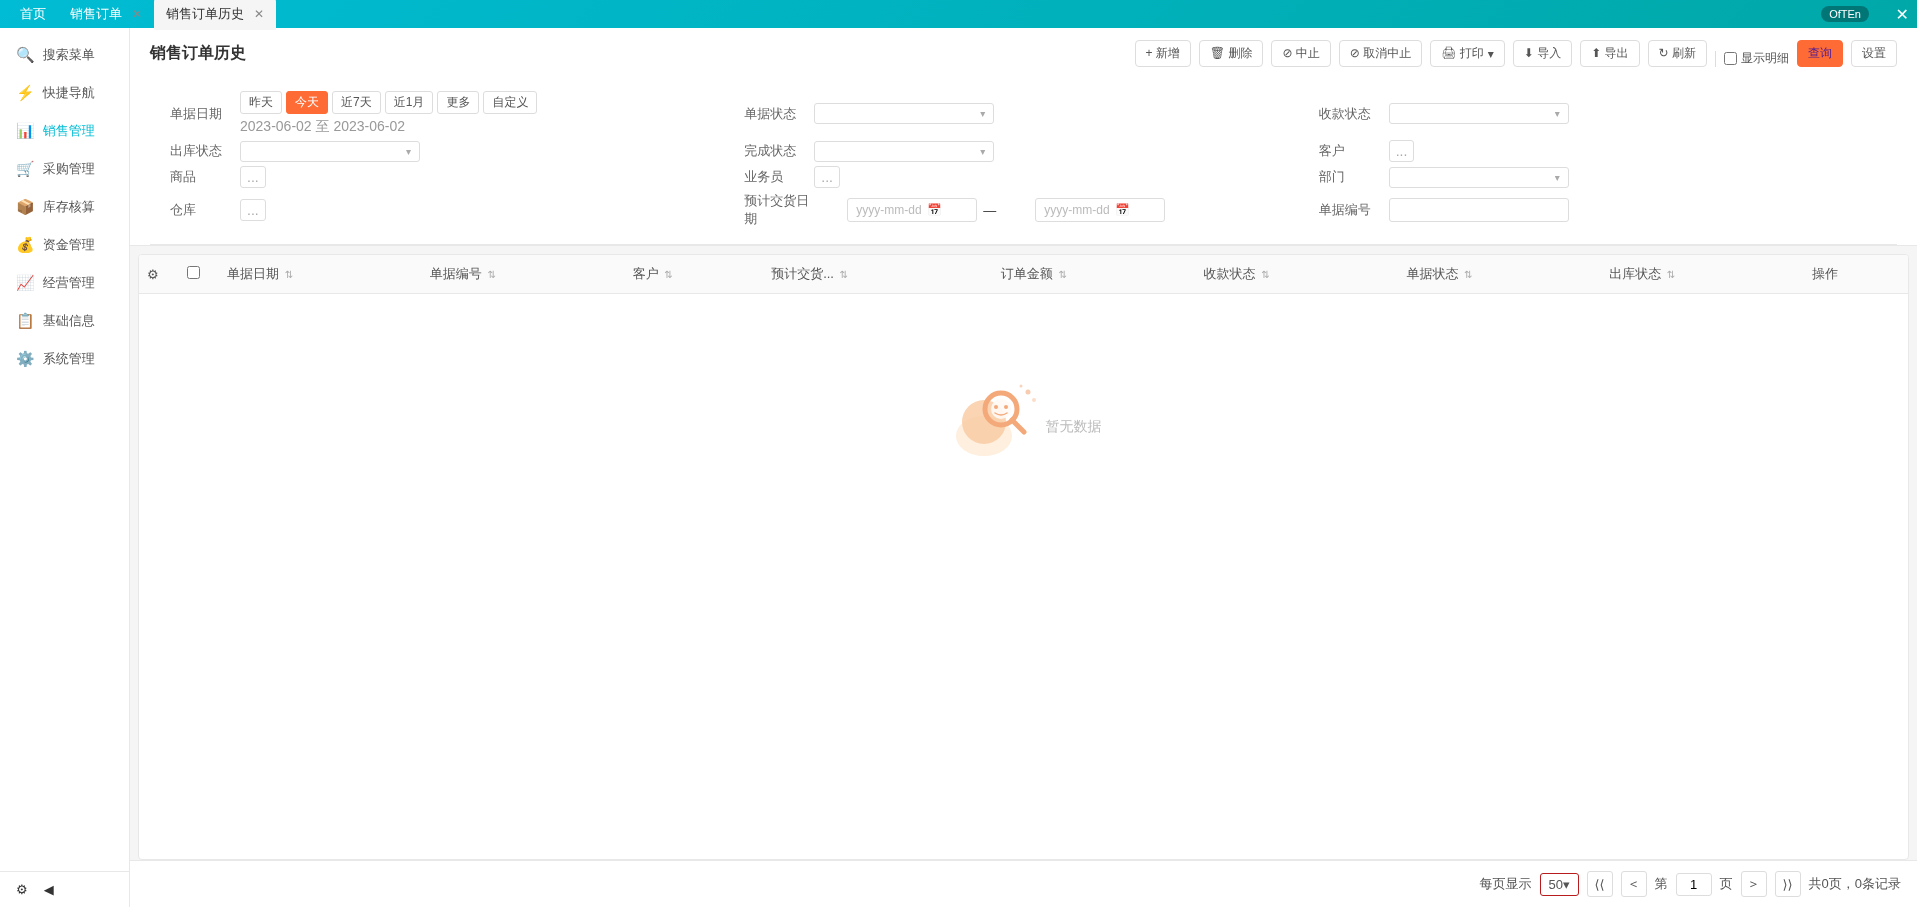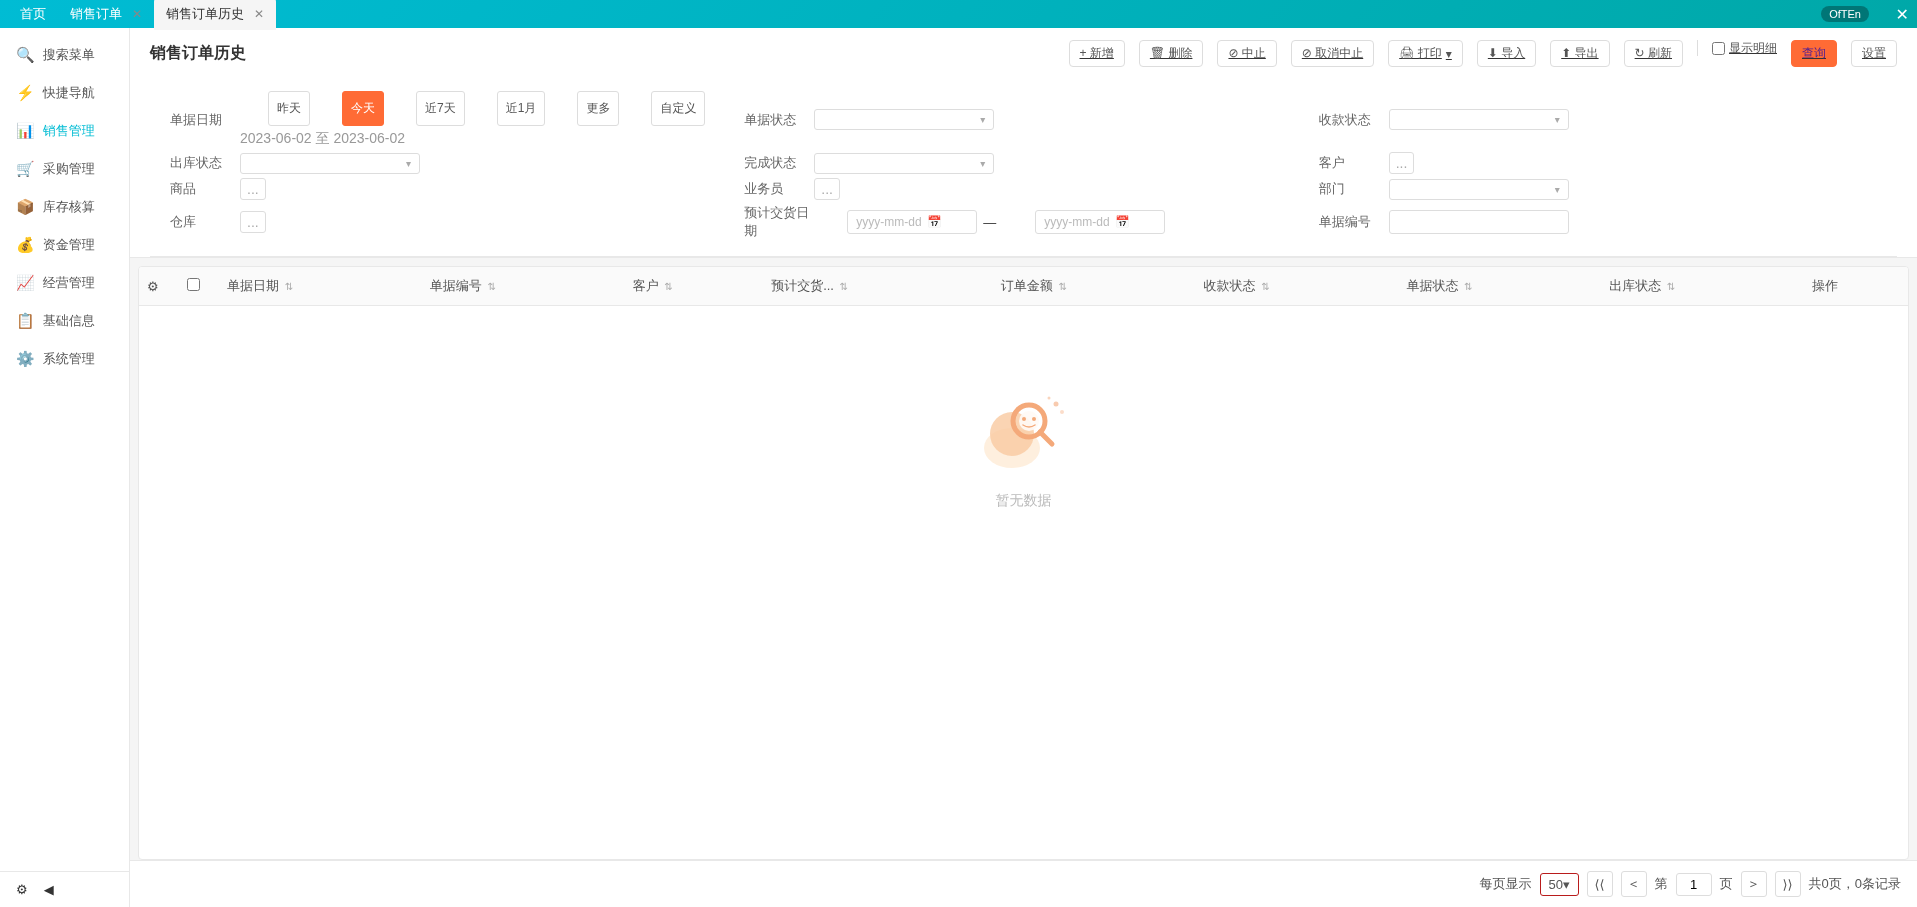--- a/index.html
+++ b/index.html
@@ -104,23 +104,22 @@
       justify-content: space-between;
       margin-bottom: 12px;
     }
     .page-title {
       font-size: 16px;
       font-weight: bold;
       color: #333;
     }
     .toolbar {
       display: flex;
-      align-items: flex-start;
-      gap: 14px;
-      text-decoration: underline;
+      align-items: flex-end;
+      gap: 8px;
     }
     .toolbar-btn {
       display: flex;
       align-items: center;
       gap: 4px;
       padding: 4px 10px;
       border: 1px solid #ddd;
       background: #fff;
       border-radius: 4px;
       cursor: pointer;
@@ -152,28 +151,27 @@
       color: #666;
       font-size: 13px;
       flex-shrink: 0;
     }
     .date-range-btns {
       display: flex;
       align-items: center;
       gap: 4px;
     }
     .date-btn {
-      padding: 8px 8px;
+      padding: 2px 8px;
       border: 1px solid #ddd;
       border-radius: 3px;
       font-size: 12px;
       cursor: pointer;
       background: #fff;
       color: #555;
-      margin-left: 28px;
     }
     .date-btn.active {
       background: #ff6b35;
       color: #fff;
       border-color: #ff6b35;
     }
     .date-text {
       font-size: 14px;
       color: #999;
     }
@@ -255,21 +253,20 @@
       font-weight: normal;
       color: #555;
       white-space: nowrap;
       text-align: left;
     }
     .data-table th .sort-icon { color: #aaa; font-size: 10px; margin-left: 2px; }
     .th-gear { width: 40px; }
     .th-checkbox { width: 40px; }
     .empty-state {
       display: flex;
-      flex-direction: column;
       align-items: center;
       justify-content: center;
       padding: 80px 0;
     }
     .empty-icon {
       width: 100px;
       height: 90px;
       margin-bottom: 16px;
     }
     .empty-text {

